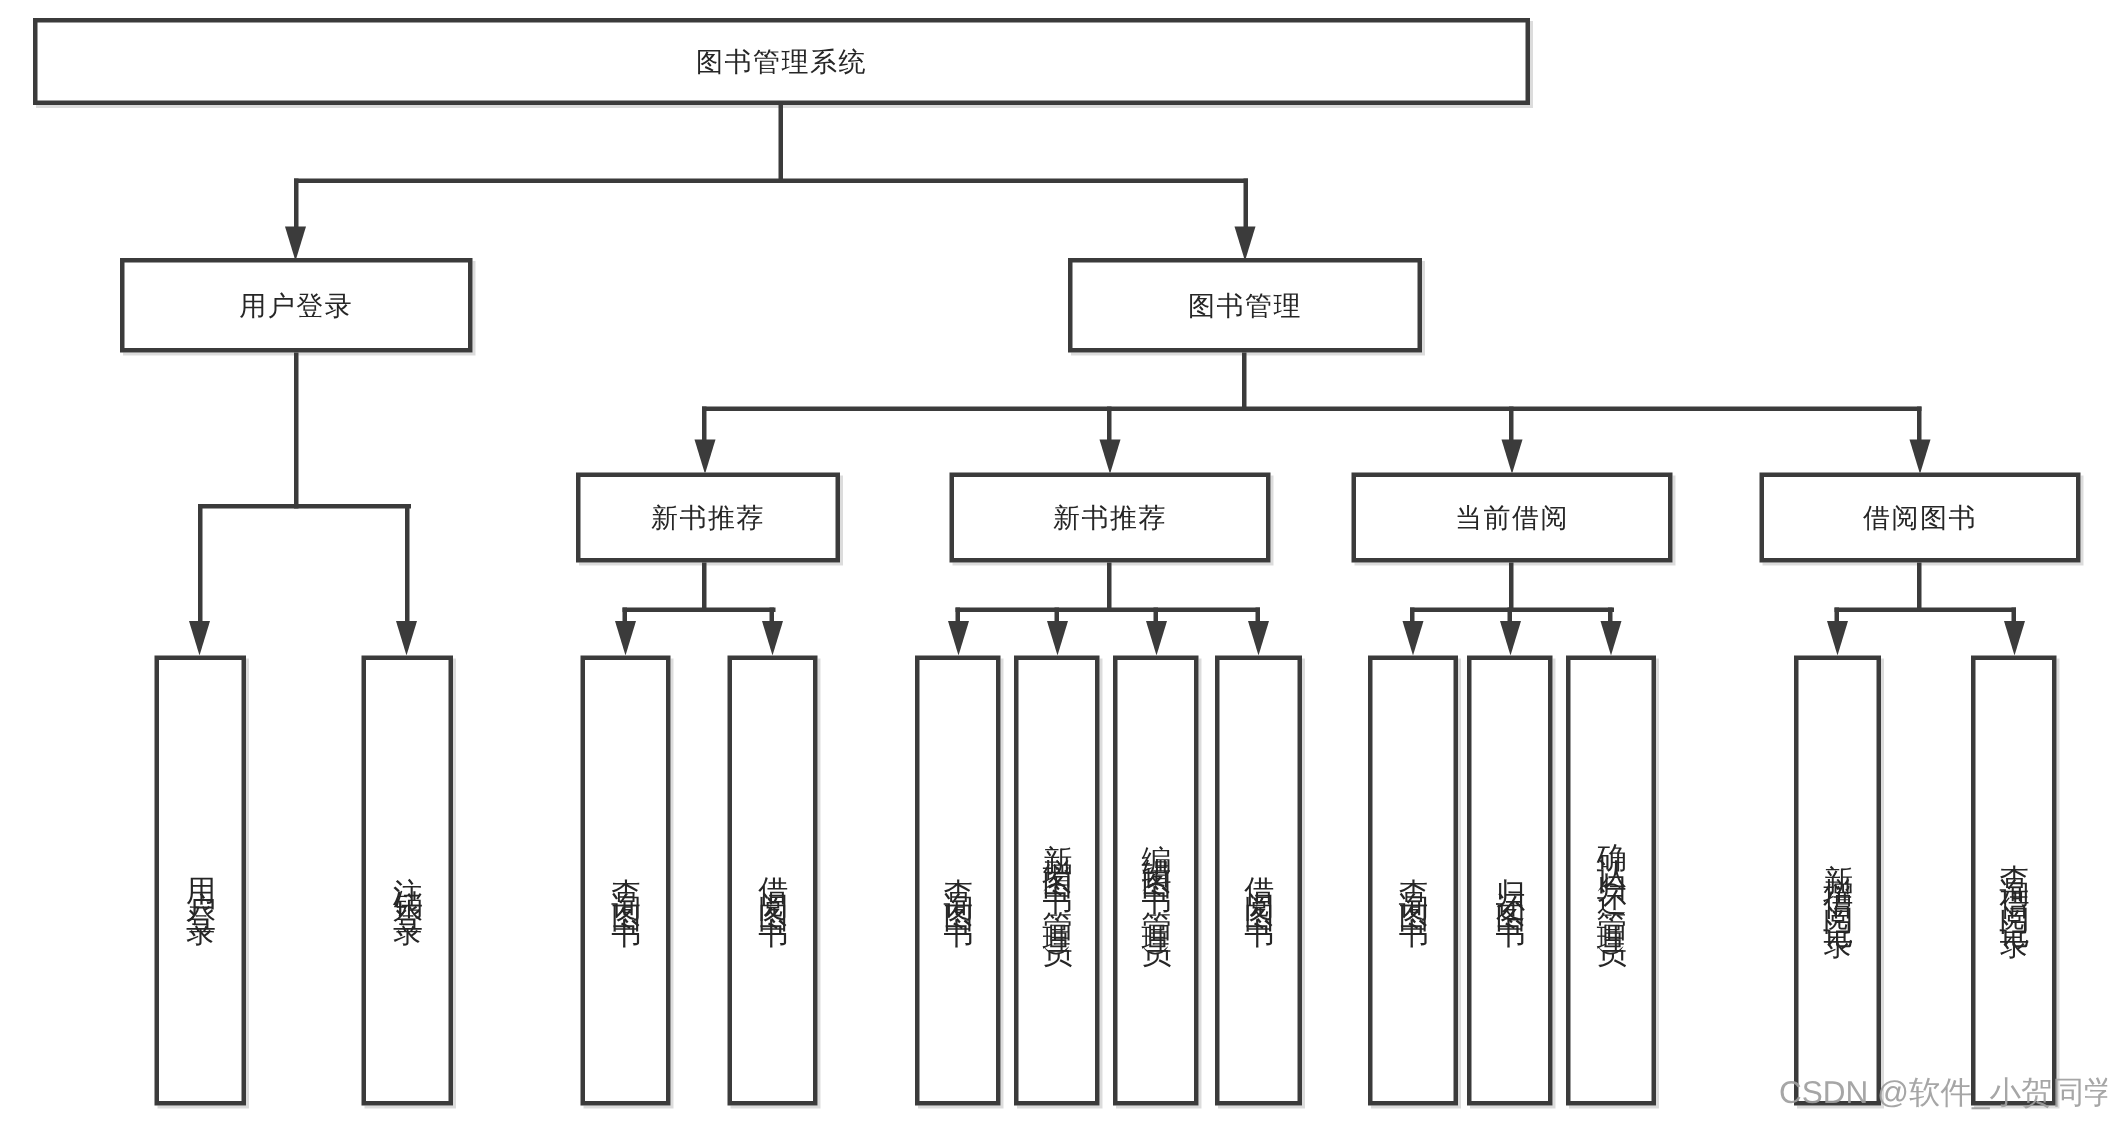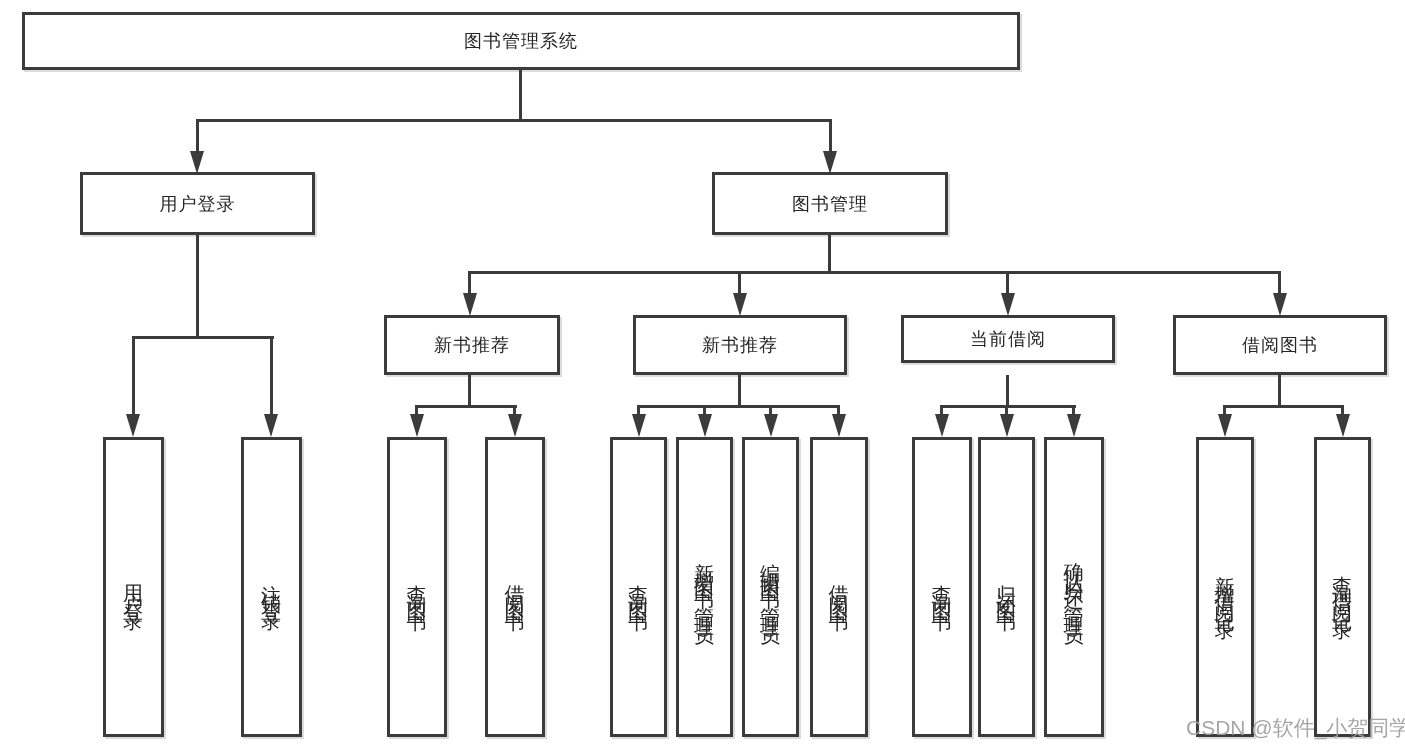--- a/index.html
+++ b/index.html
@@ -96,21 +96,21 @@
   <div class="arrow" style="left:1001px;top:293px"></div>
   <div class="line" style="left:1278px;top:271px;width:3px;height:25px"></div>
   <div class="arrow" style="left:1273px;top:293px"></div>
 
   <div class="box h" style="left:384px;top:315px;width:176px;height:60px">
     <span>新书推荐</span>
   </div>
   <div class="box h" style="left:633px;top:315px;width:214px;height:60px">
     <span>新书推荐</span>
   </div>
-  <div class="box h" style="left:901px;top:315px;width:214px;height:48px">
+  <div class="box h" style="left:901px;top:315px;width:214px;height:60px">
     <span>当前借阅</span>
   </div>
   <div class="box h" style="left:1173px;top:315px;width:214px;height:60px">
     <span>借阅图书</span>
   </div>
 
   <div class="line" style="left:468px;top:375px;width:3px;height:33px"></div>
   <div class="line" style="left:415px;top:405px;width:102px;height:3px"></div>
   <div class="line" style="left:415px;top:405px;width:3px;height:12px"></div>
   <div class="arrow" style="left:410px;top:414px"></div>

